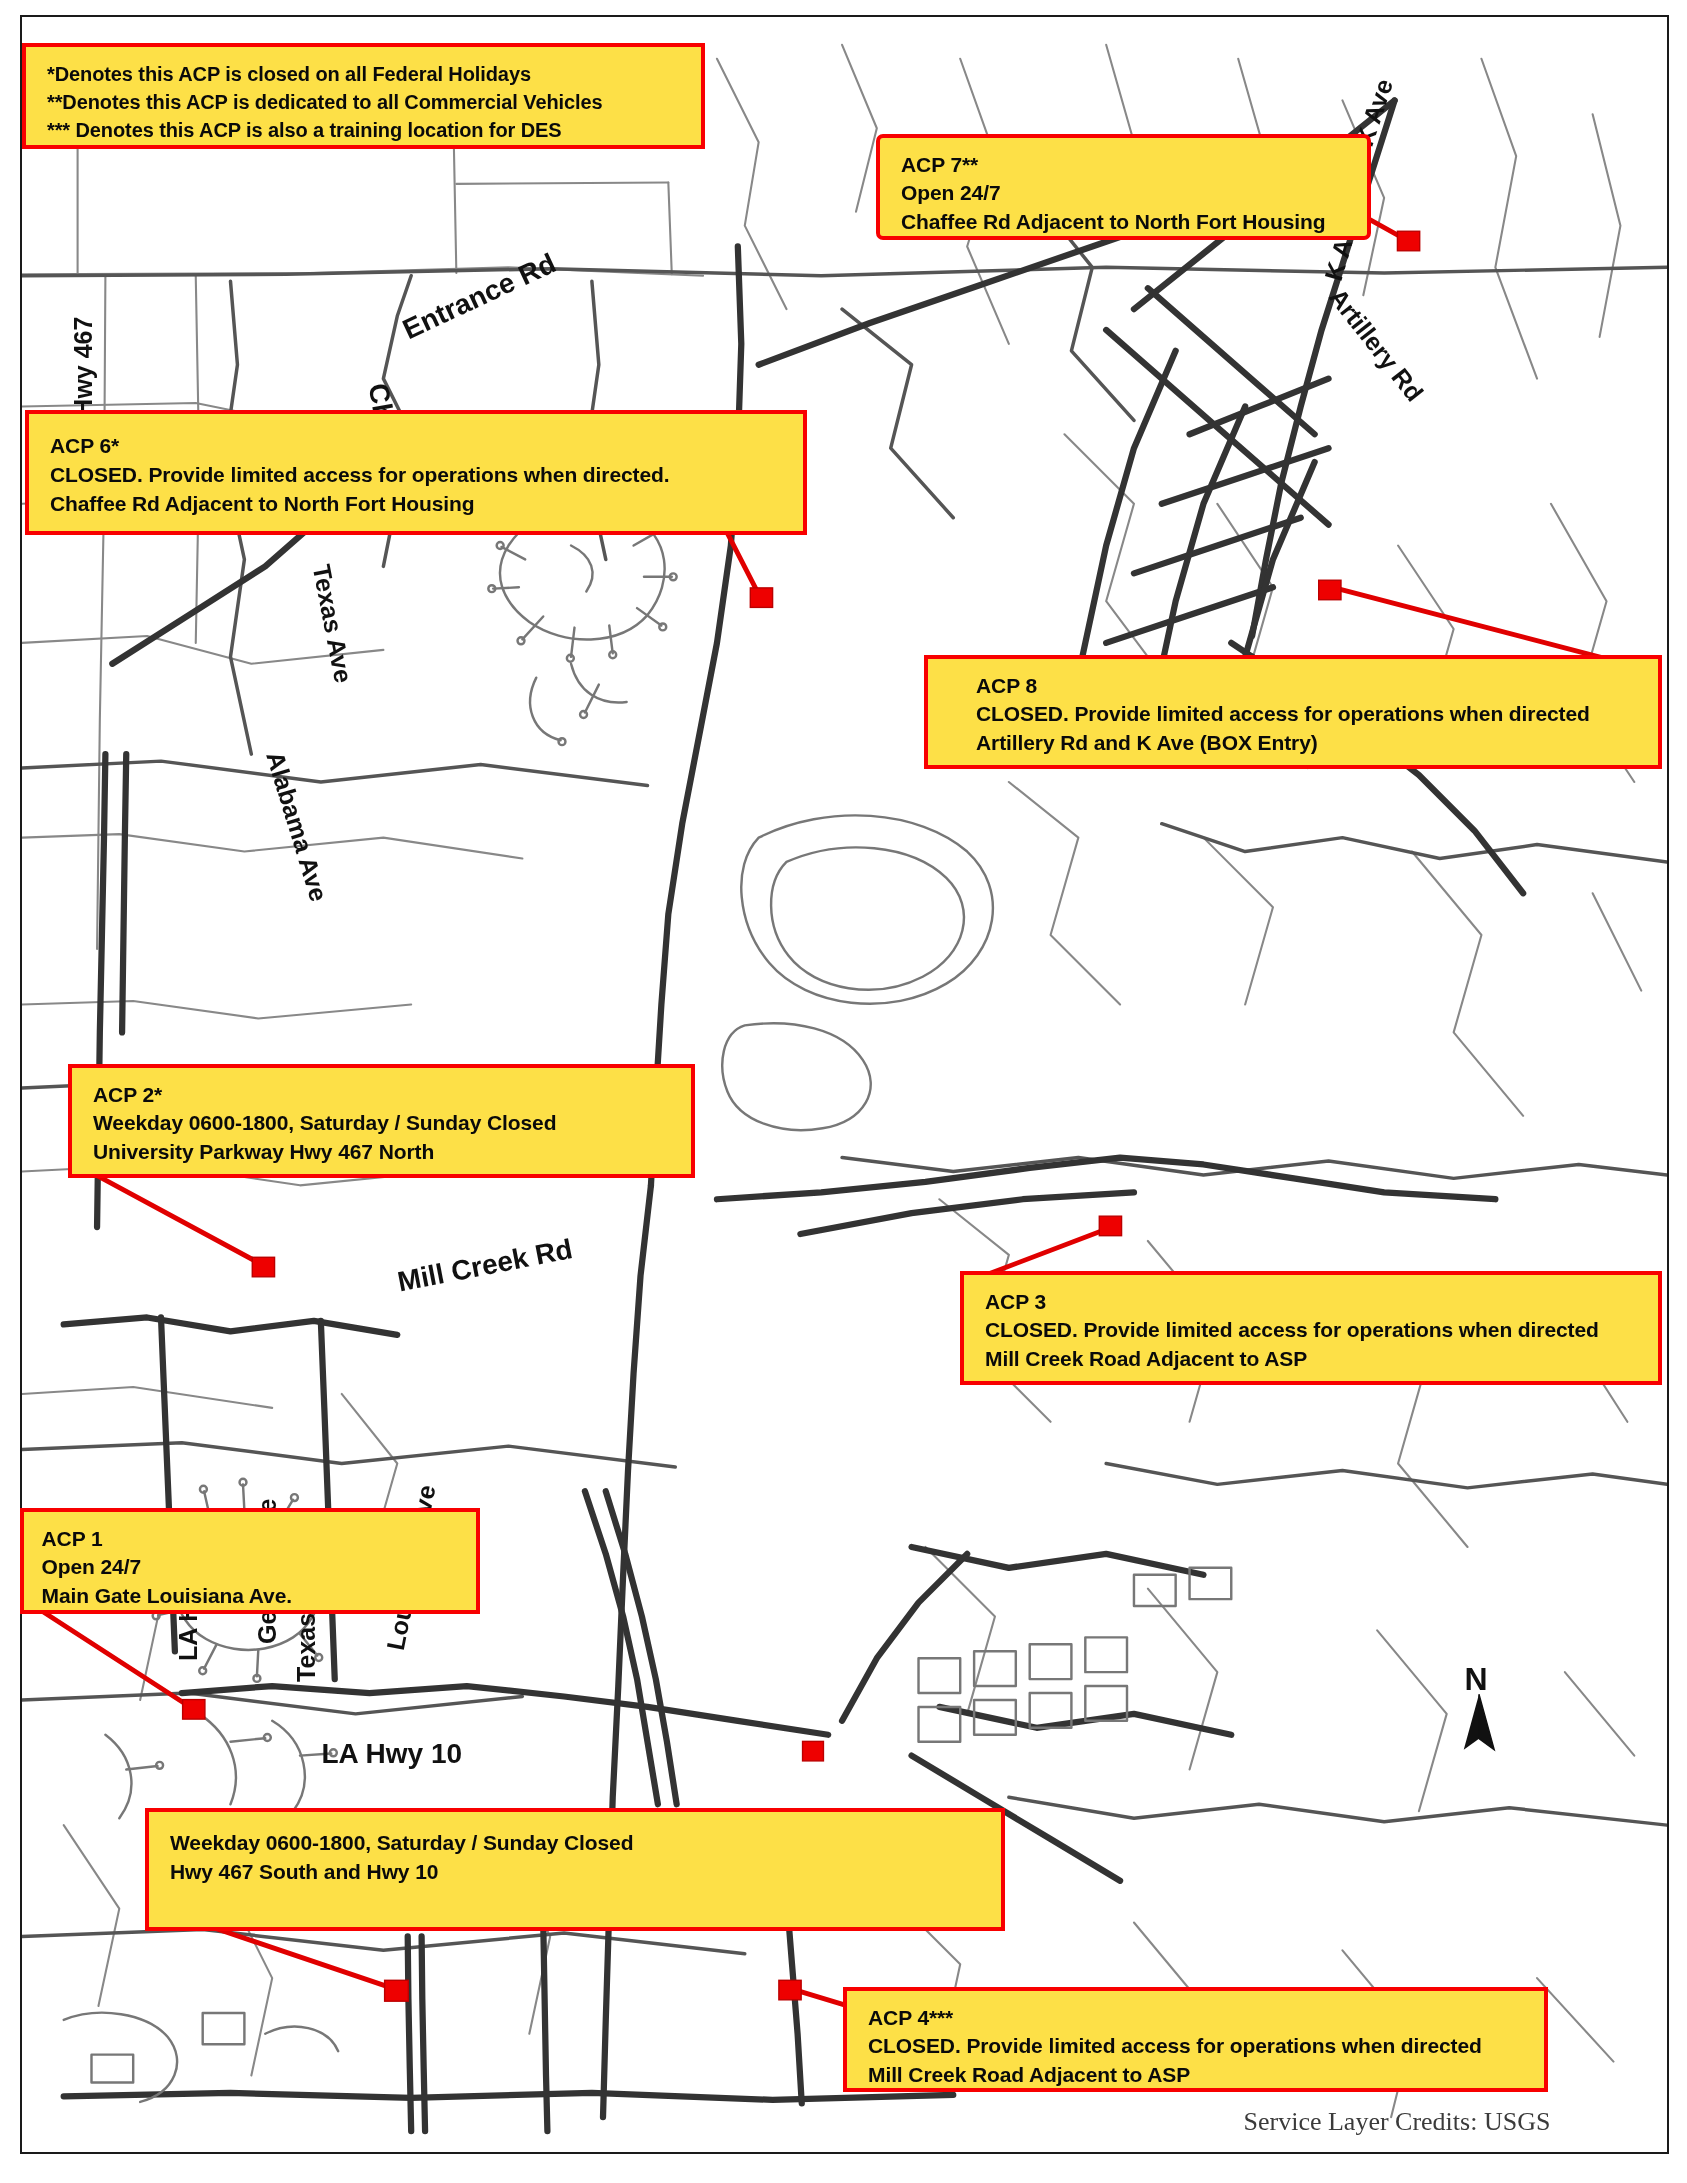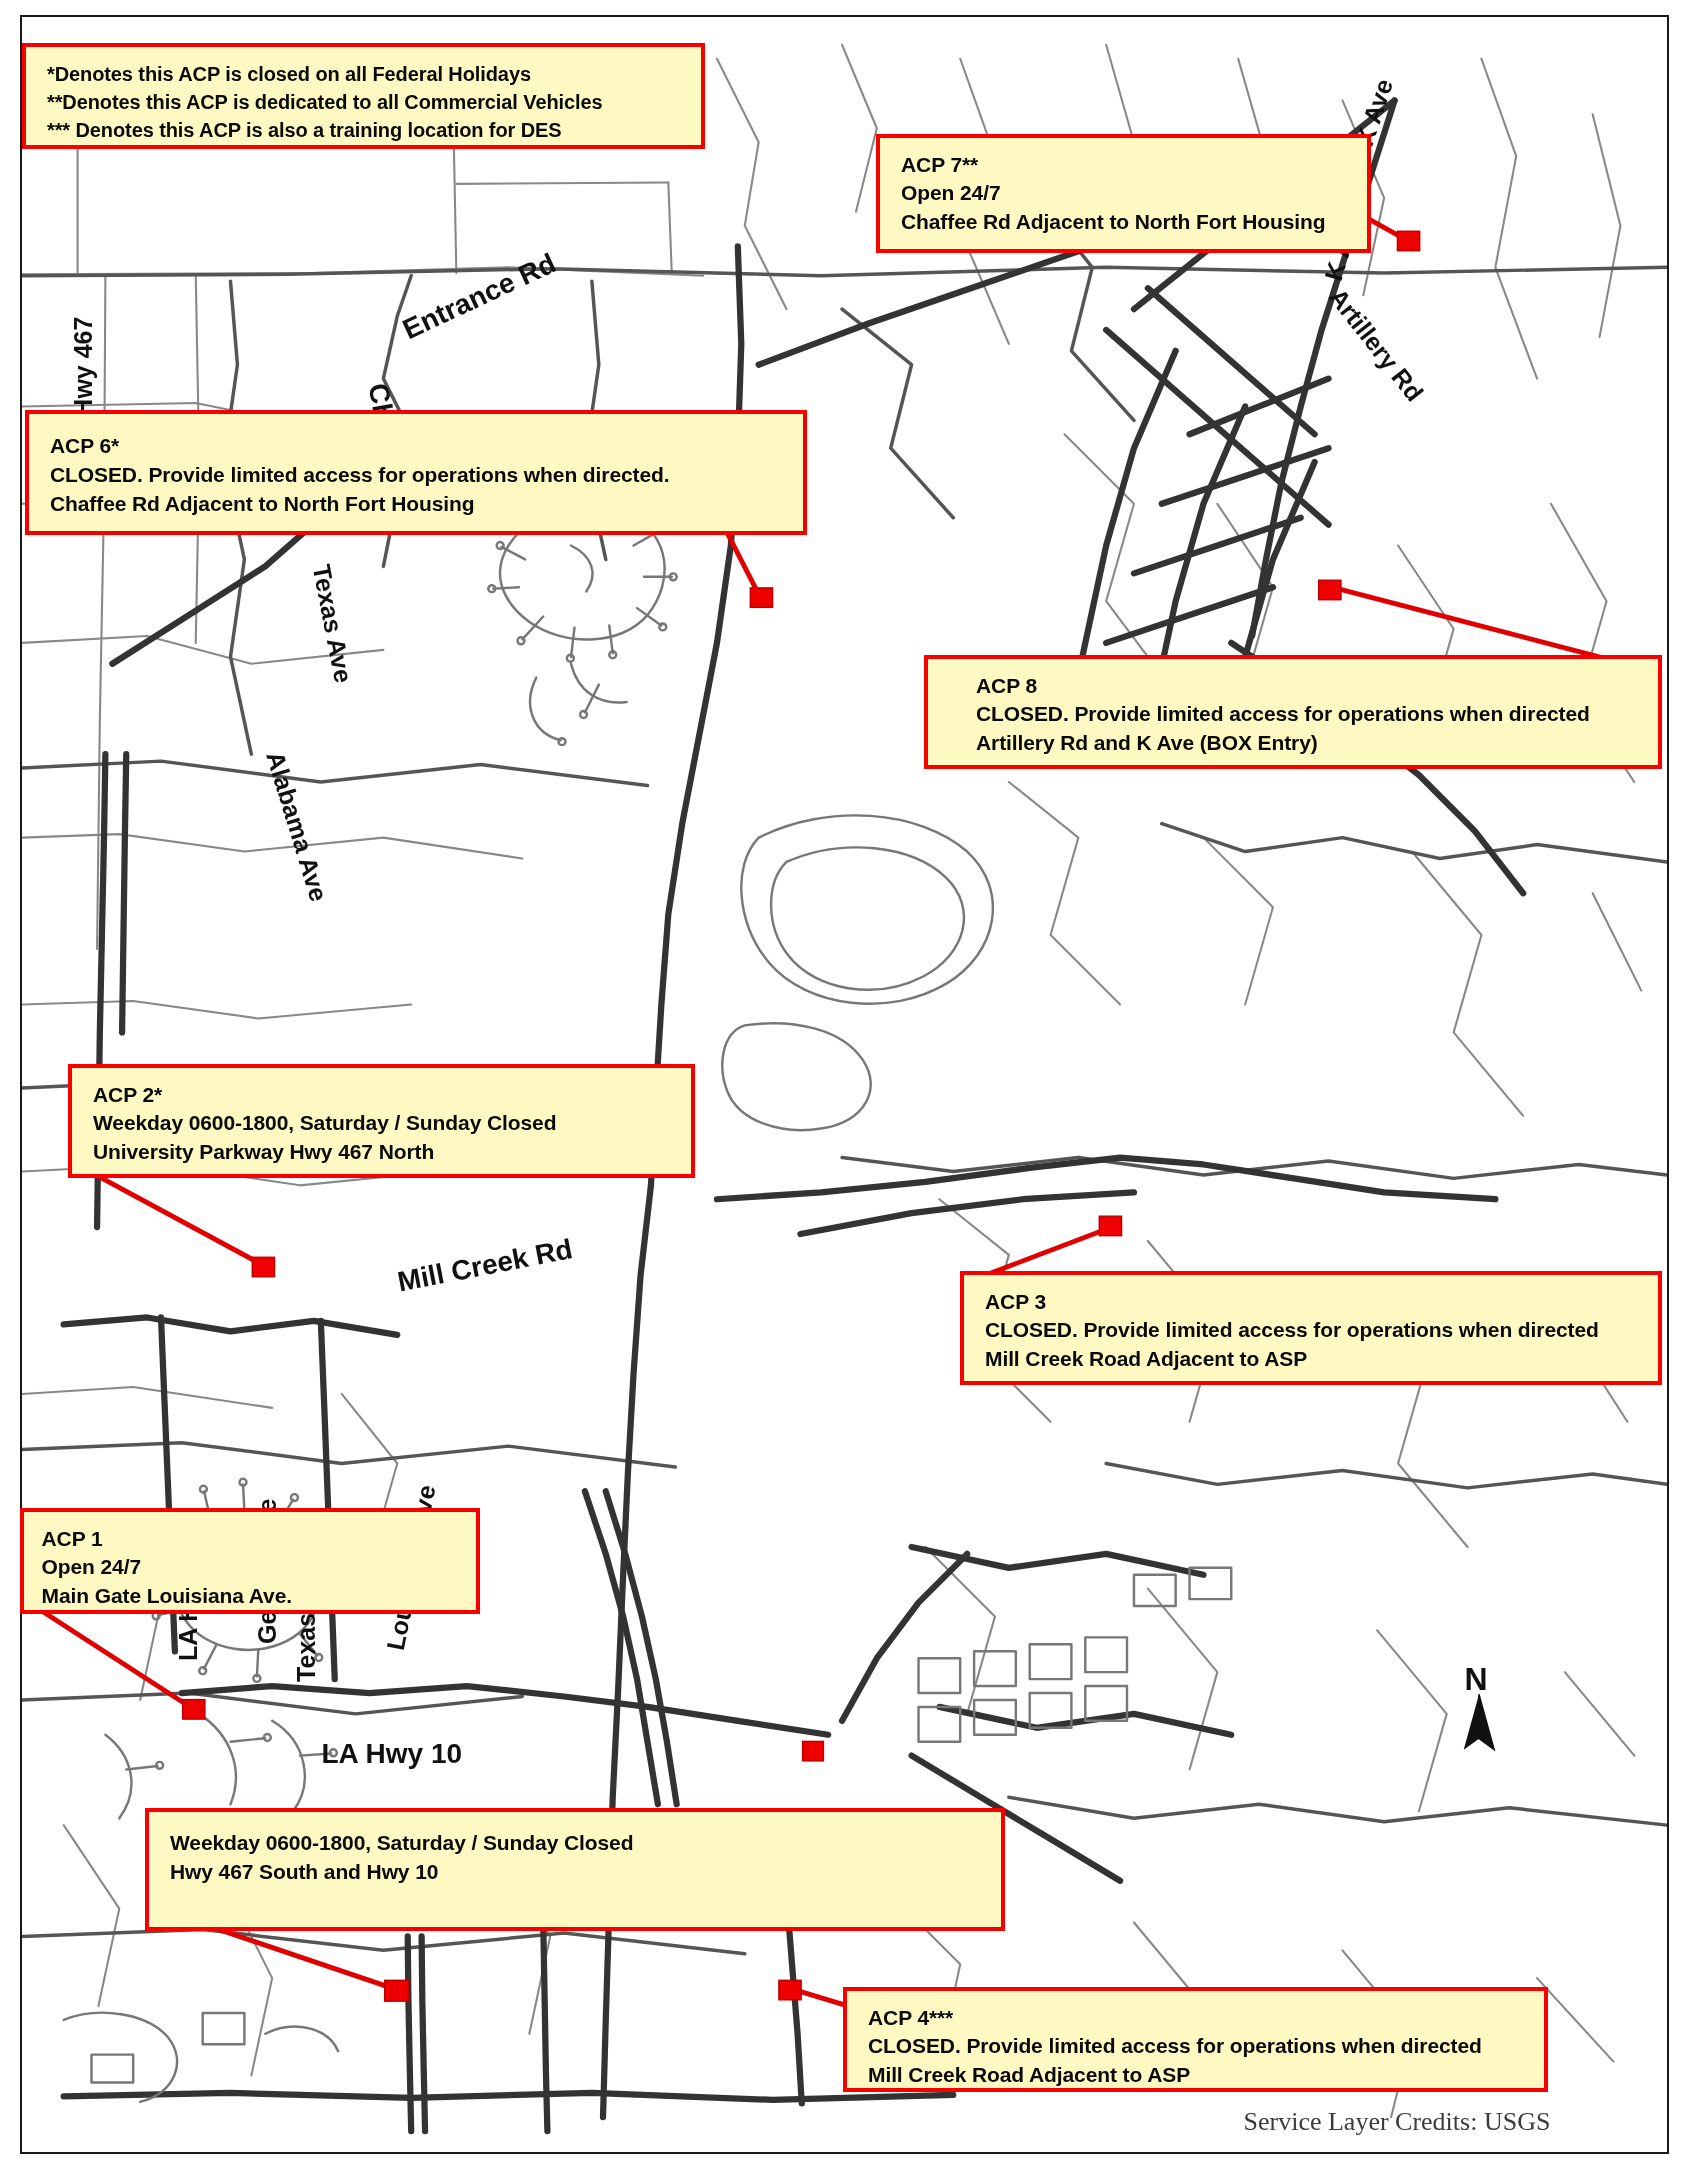--- a/index.html
+++ b/index.html
@@ -29,21 +29,21 @@
   }
   #map-svg {
     position: absolute;
     left: 0; top: 0;
     width: 100%;
     height: 100%;
   }
   
   .callout {
     position: absolute;
-    background: #fef9c3;
+    background: #fde047;
     border: 4.9px solid #f80000;
     box-sizing: border-box;
     padding: 12.5px 18px 14px 21px;
     z-index: 40;
   }
   .callout .ln {
     font-weight: bold;
     font-size: 21px;
     line-height: 1.38;
     color: #0a0a0a;
@@ -386,21 +386,21 @@
       <line x1="1218" y1="2880" x2="1135" y2="2855"></line>
     </g>
   </svg>
 
   <div class="callout legend" style="left:22px; top:43px; width:683px; height:106px;">
     <div class="ln">*Denotes this ACP is closed on all Federal Holidays</div>
     <div class="ln">**Denotes this ACP is dedicated to all Commercial Vehicles</div>
     <div class="ln">*** Denotes this ACP is also a training location for DES</div>
   </div>
 
-  <div class="callout" style="left:876px; top:134px; width:495px; height:119px;">
+  <div class="callout" style="left:876px; top:134px; width:495px; height:106px;border-radius:7px;">
     <div class="ln">ACP 7**</div>
     <div class="ln">Open 24/7</div>
     <div class="ln">Chaffee Rd Adjacent to North Fort Housing</div>
   </div>
 
   <div class="callout" style="left:25px; top:410px; width:782px; height:125px; padding-top:18px;">
     <div class="ln">ACP 6*</div>
     <div class="ln">CLOSED. Provide limited access for operations when directed.</div>
     <div class="ln">Chaffee Rd Adjacent to North Fort Housing</div>
   </div>

